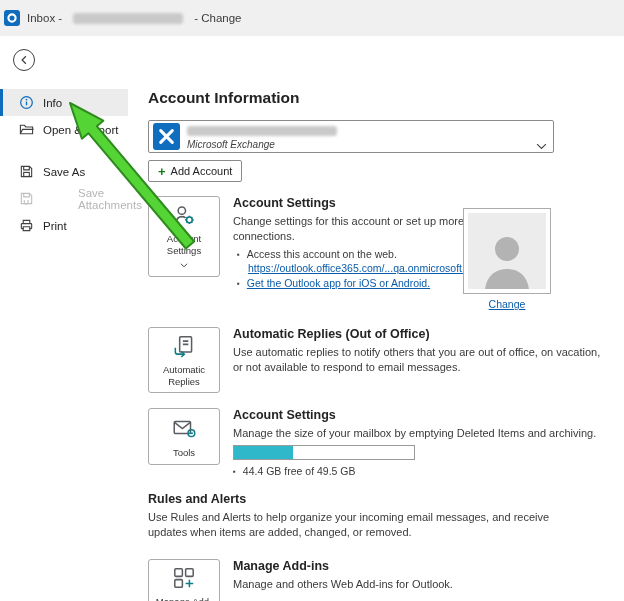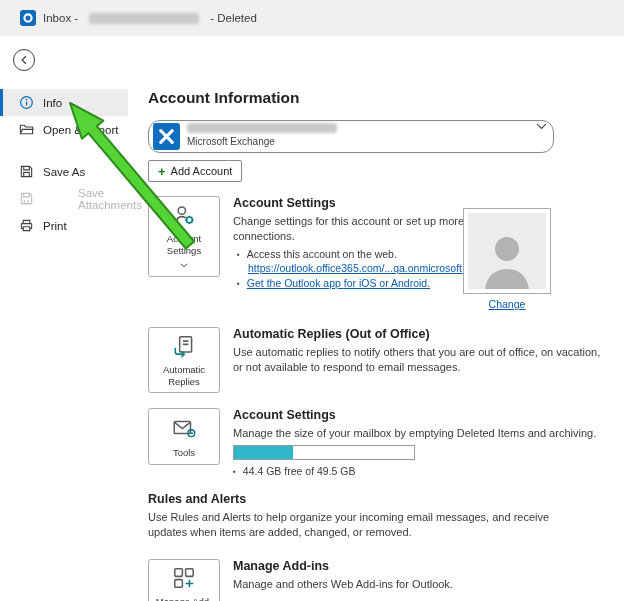--- a/index.html
+++ b/index.html
@@ -5,21 +5,21 @@
   * { margin:0; padding:0; box-sizing:border-box; }
   html,body { width:624px; height:601px; }
   body {
     font-family:"Liberation Sans","DejaVu Sans",sans-serif;
     background:#ffffff; color:#242424; position:relative; overflow:hidden;
     font-size:11px;
   }
   
   .titlebar{
     height:36px; background:#f0f0f0; display:flex; align-items:center;
-    padding-left:20px; gap:7px; font-size:11.5px; color:#3b3b3b;
+    padding-left:4px; gap:7px; font-size:11.5px; color:#3b3b3b;
   }
   .redacted{
     display:inline-block; background:#c9c9c9; border-radius:3px; filter:blur(1.6px);
   }
   .redacted.title{ width:110px; height:11px; margin:0 4px; }
   .redacted.email{ width:150px; height:10px; margin-bottom:3px; }
   
   .sidebar{
     position:absolute; top:36px; left:0; width:128px; bottom:0; background:#ffffff;
   }
@@ -39,22 +39,22 @@
   .nav-item.disabled .ico{ color:#c0c0c0; }
   .nav-gap{ height:15px; }
   
   .main{
     position:absolute; top:36px; left:128px; right:0; bottom:0; padding:14px 20px 0 20px;
     overflow:hidden;
     margin-top:39px;
   }
   .page-title{ font-size:15.5px; font-weight:bold; color:#242424; margin-bottom:13px; }
   .acct-dropdown{
-    width:406px; height:33px; border:1px solid #8a8a8a; border-radius:12px;
-    display:flex; align-items:flex-start; padding:2px 6px 2px 4px; gap:7px; background:#fff; cursor:pointer;
+    width:406px; height:33px; border:1px solid #8a8a8a; border-radius:2px;
+    display:flex; align-items:flex-end; padding:2px 6px 2px 4px; gap:7px; background:#fff; cursor:pointer;font-style:italic;
   }
   .acct-dropdown .txt{ display:flex; flex-direction:column; justify-content:center; flex:1; }
   .acct-provider{ font-size:10px; color:#424242; }
   .add-account{
     margin-top:7px; height:22px; display:inline-flex; align-items:center; gap:5px;
     border:1px solid #8a8a8a; border-radius:2px; background:#fff; padding:0 9px;
     font-size:11px; color:#242424; cursor:pointer;
   }
   .plus{ color:#107c10; font-weight:bold; font-size:13px; }
   .sections{ margin-top:14px; }
@@ -96,21 +96,21 @@
 
 <div class="titlebar">
   <span style="display:flex;">
     <svg width="16" height="16" viewBox="0 0 16 16">
         <rect width="16" height="16" rx="3" fill="#0f6cbd"></rect>
         <circle cx="8" cy="8" r="3.6" fill="none" stroke="#fff" stroke-width="2.1"></circle>
       </svg>
   </span>
   <span>Inbox -</span>
   <span class="redacted title"></span>
-  <span>- Deleted</span>
+  <span>- Change</span>
 </div>
 
 <div class="sidebar">
   <div class="back-btn">
     <svg width="12" height="12" viewBox="0 0 16 16" fill="none" stroke="currentColor" stroke-width="1.6">
         <path d="M10.5 3 5.5 8l5 5"></path>
         <path d="M5.5 8h9" stroke-width="0"></path>
       </svg>
   </div>
 

